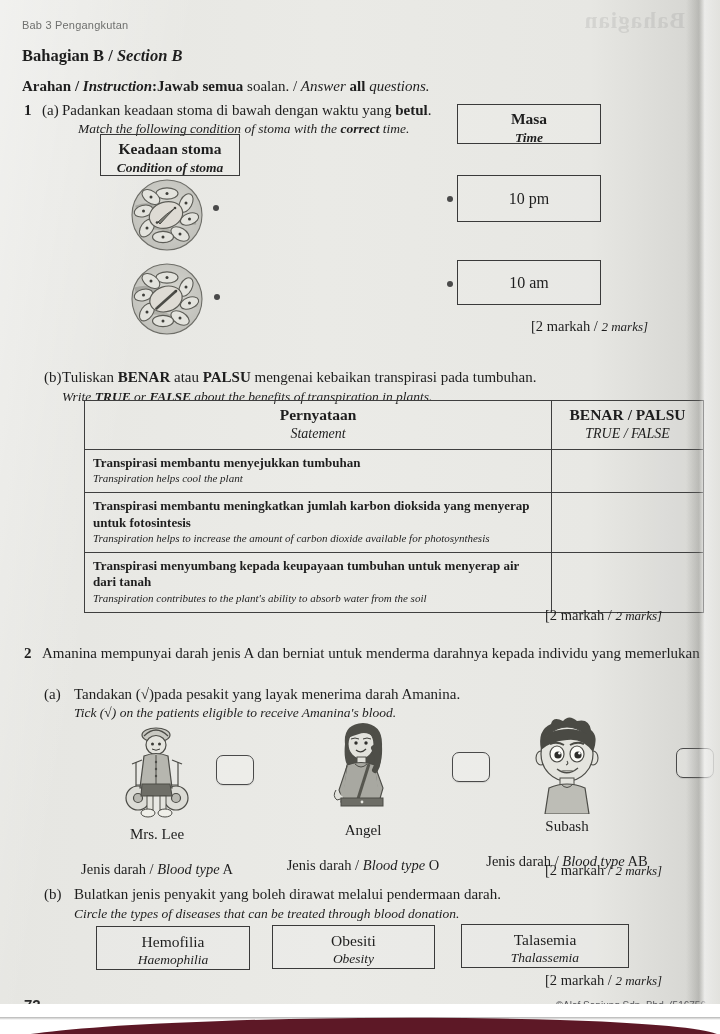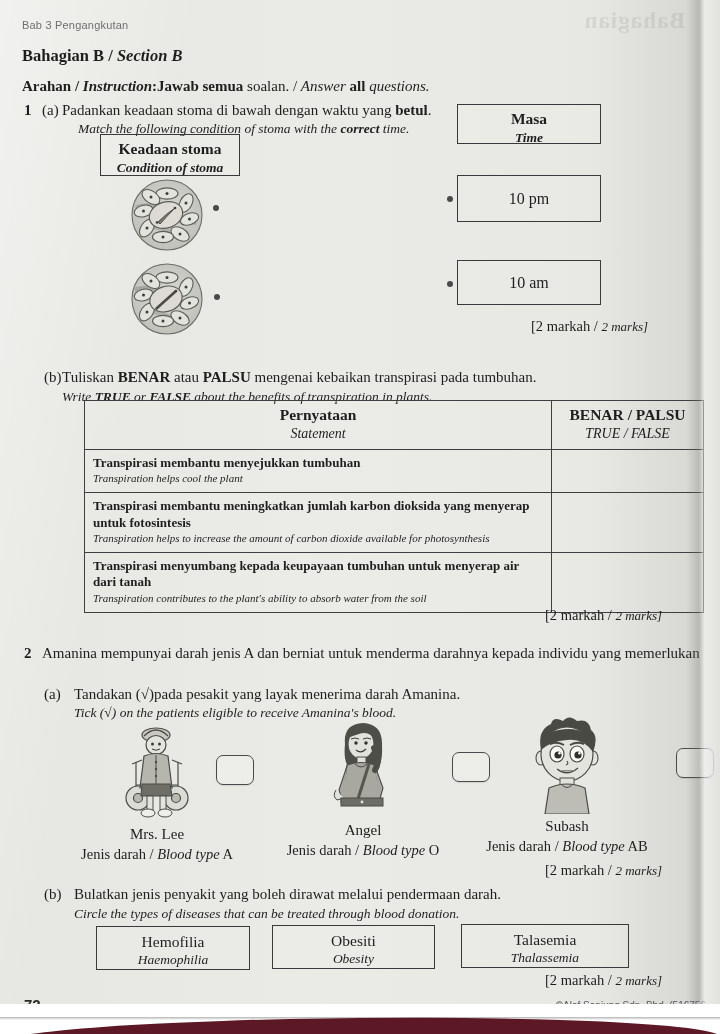--- a/index.html
+++ b/index.html
@@ -149,21 +149,21 @@
   #q2a-let { left: 44px; top: 686px; }
   #q2a-bm { position: absolute; left: 74px; top: 686px; font-size: 15px; }
   #q2a-en { position: absolute; left: 74px; top: 705px; font-style: italic; font-size: 13.5px; }
 
   .person { position: absolute; width: 190px; text-align: center; }
   #p1 { left: 62px; top: 722px; }
   #p2 { left: 268px; top: 718px; }
   #p3 { left: 472px; top: 714px; }
   .fig { height: 100px; display: flex; align-items: flex-end; justify-content: center; }
   .pname { font-size: 15px; margin-top: 4px; }
-  .ptype { font-size: 14.5px; margin-top: 3px; white-space: nowrap; }
+  .ptype { font-size: 14.5px; margin-top: 18px; white-space: nowrap; }
   .ptype .it { font-style: italic; }
 
   .tickbox {
     position: absolute; width: 38px; height: 30px;
     border: 1.5px solid #4a4a4a; border-radius: 7px;
     background: rgba(255,255,255,0.18);
     box-shadow: 0 1px 1px rgba(0,0,0,0.10);
   }
   #tb1 { left: 216px; top: 755px; }
   #tb2 { left: 452px; top: 752px; }

